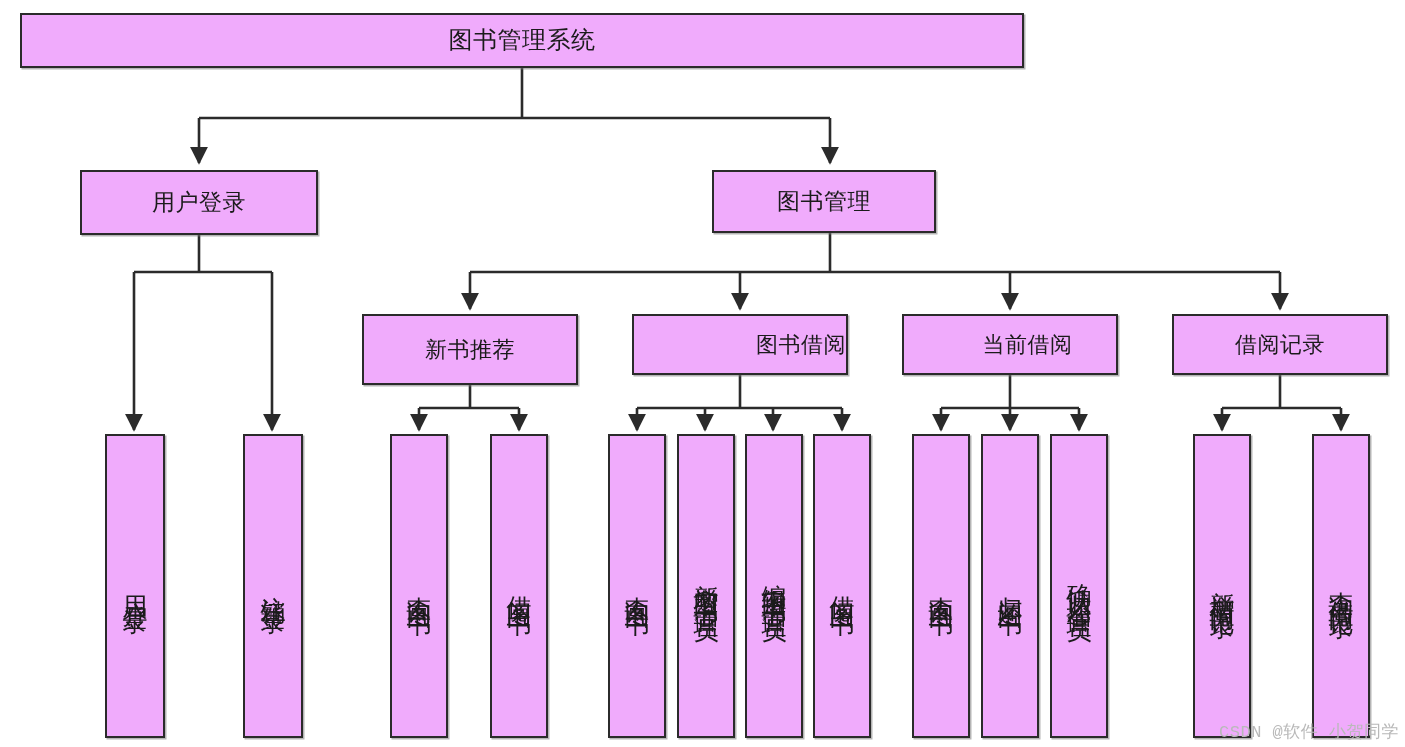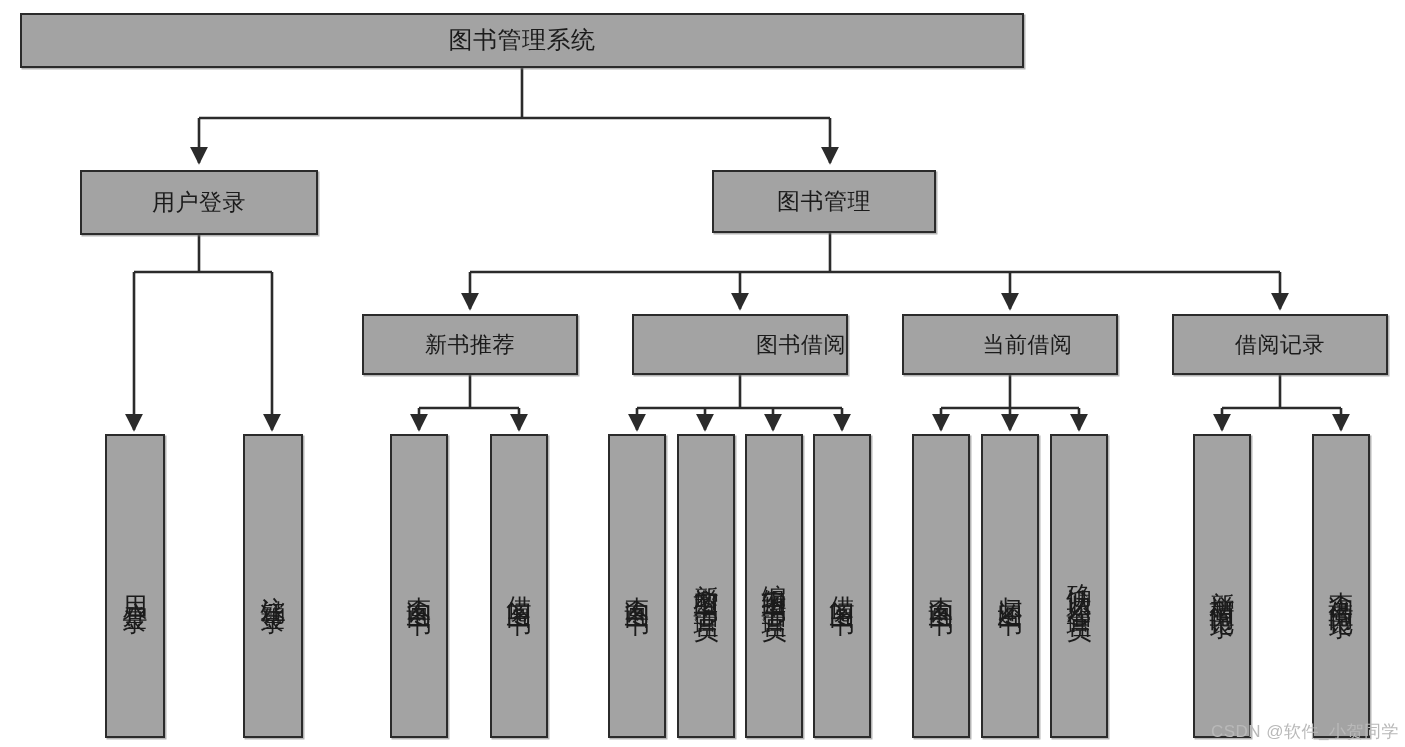--- a/index.html
+++ b/index.html
@@ -22,21 +22,21 @@
     position: absolute;
     left: 0;
     top: 0;
     width: 1405px;
     height: 747px;
     pointer-events: none;
   }
   .node {
     position: absolute;
     box-sizing: border-box;
-    background: #a3a3a3;
+    background: #f0abfc;
     border: 2.5px solid #2b2b2b;
     display: flex;
     align-items: center;
     justify-content: center;
     color: #1b1b1b;
     box-shadow: 1.5px 1.5px 0 rgba(120,120,120,0.55);
   }
   .node .lbl {
     display: block;
     text-align: center;
@@ -69,21 +69,21 @@
     max-height: 290px;
   }
   #watermark {
     position: absolute;
     right: 6px;
     bottom: 4px;
     font-size: 17px;
     color: #b9b9b9;
     letter-spacing: 0.5px;
     white-space: nowrap;
-    font-family: Liberation Sans, sans-serif;
+    font-family: Liberation Mono, monospace;
   }
 </style>
 </head>
 <body>
 
 <div id="canvas">
 
   <svg id="edges" viewBox="0 0 1405 747" xmlns="http://www.w3.org/2000/svg">
     <defs>
       <marker id="arrow" viewBox="0 0 10 10" refX="9" refY="5" markerWidth="7" markerHeight="7" orient="auto-start-reverse">
@@ -138,21 +138,21 @@
     <span class="lbl">图书管理系统</span>
   </div>
 
   <div class="node h" style="left:80px; top:170px; width:238px; height:65px;">
     <span class="lbl">用户登录</span>
   </div>
   <div class="node h" style="left:712px; top:170px; width:224px; height:63px;">
     <span class="lbl">图书管理</span>
   </div>
 
-  <div class="node h lvl2" style="left:362px; top:314px; width:216px; height:61px;">
+  <div class="node h lvl2" style="left:362px; top:314px; width:216px; height:71px;">
     <span class="lbl">新书推荐</span>
   </div>
   <div class="node h lvl2" style="left:632px; top:314px; width:216px; height:61px;justify-content:flex-end;">
     <span class="lbl">图书借阅</span>
   </div>
   <div class="node h lvl2" style="left:902px; top:314px; width:216px; height:61px;padding-left:35px;">
     <span class="lbl">当前借阅</span>
   </div>
   <div class="node h lvl2" style="left:1172px; top:314px; width:216px; height:61px;">
     <span class="lbl">借阅记录</span>

